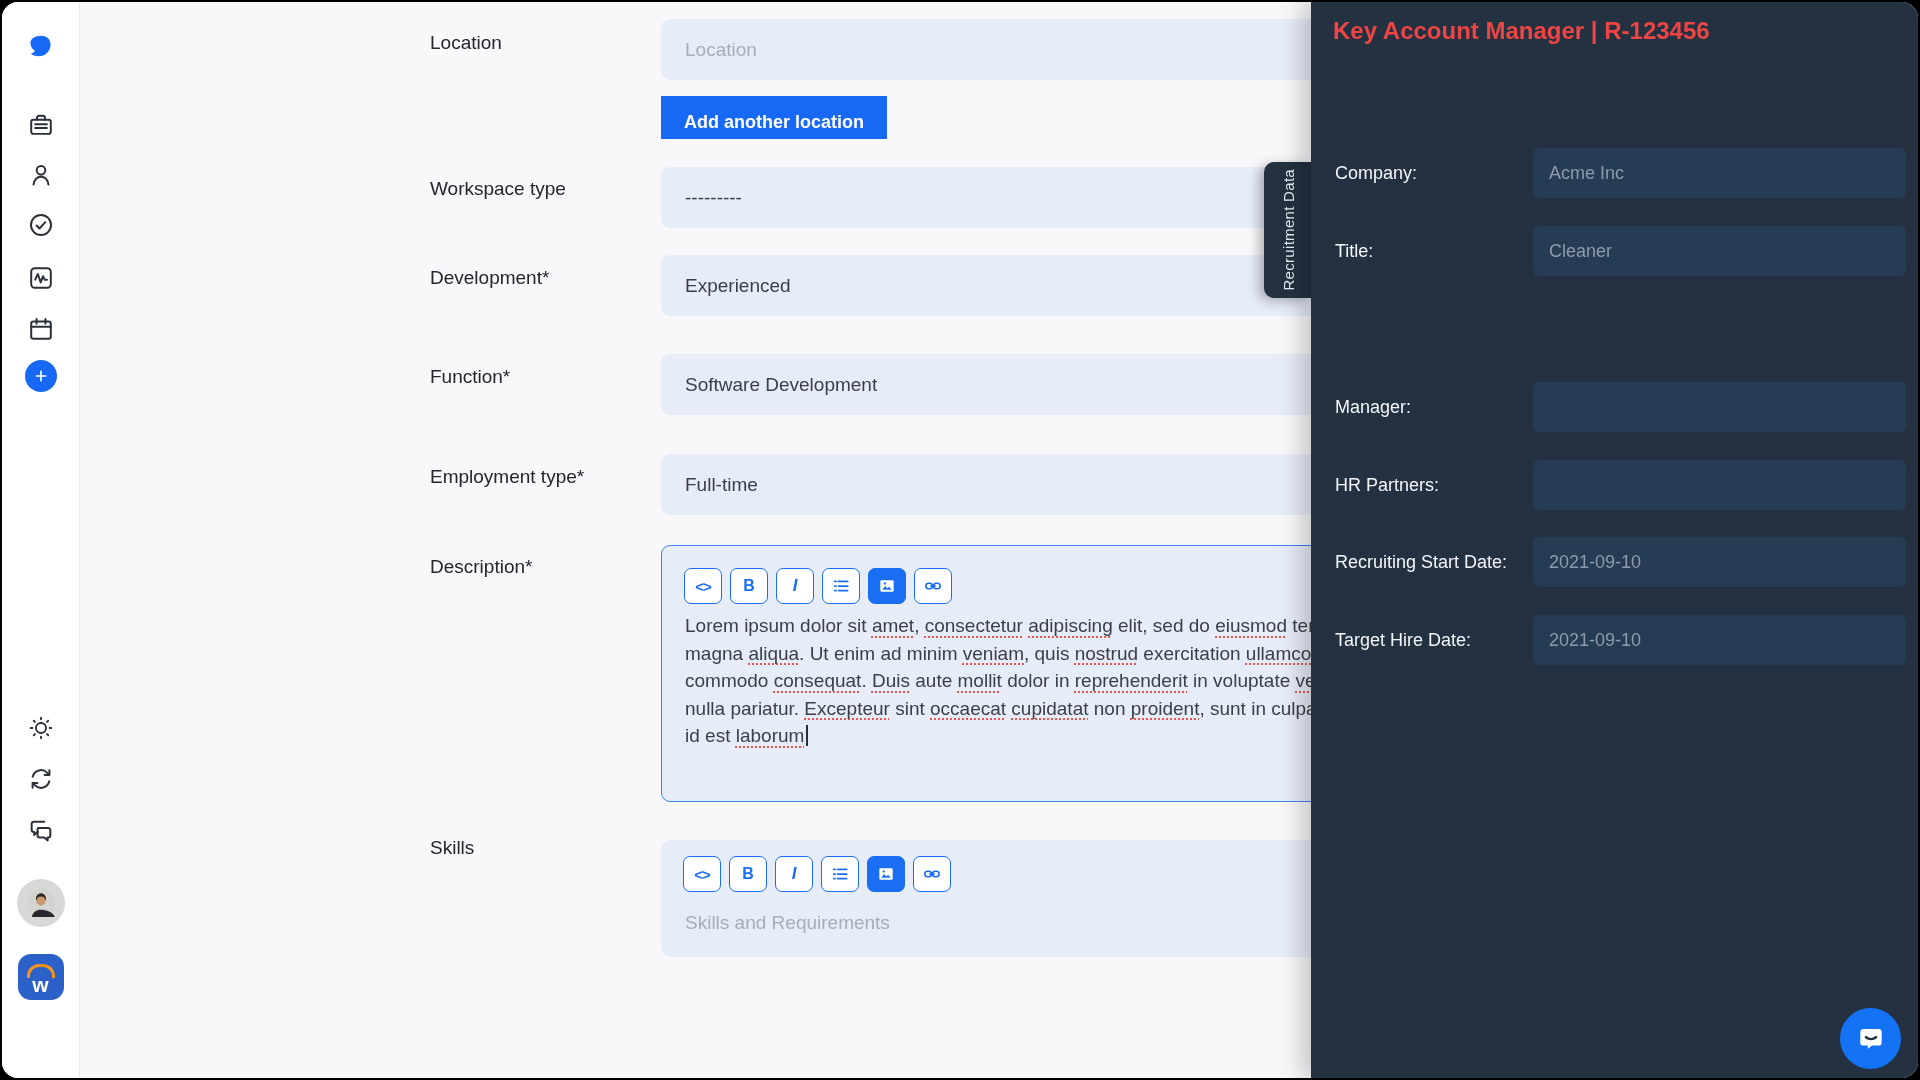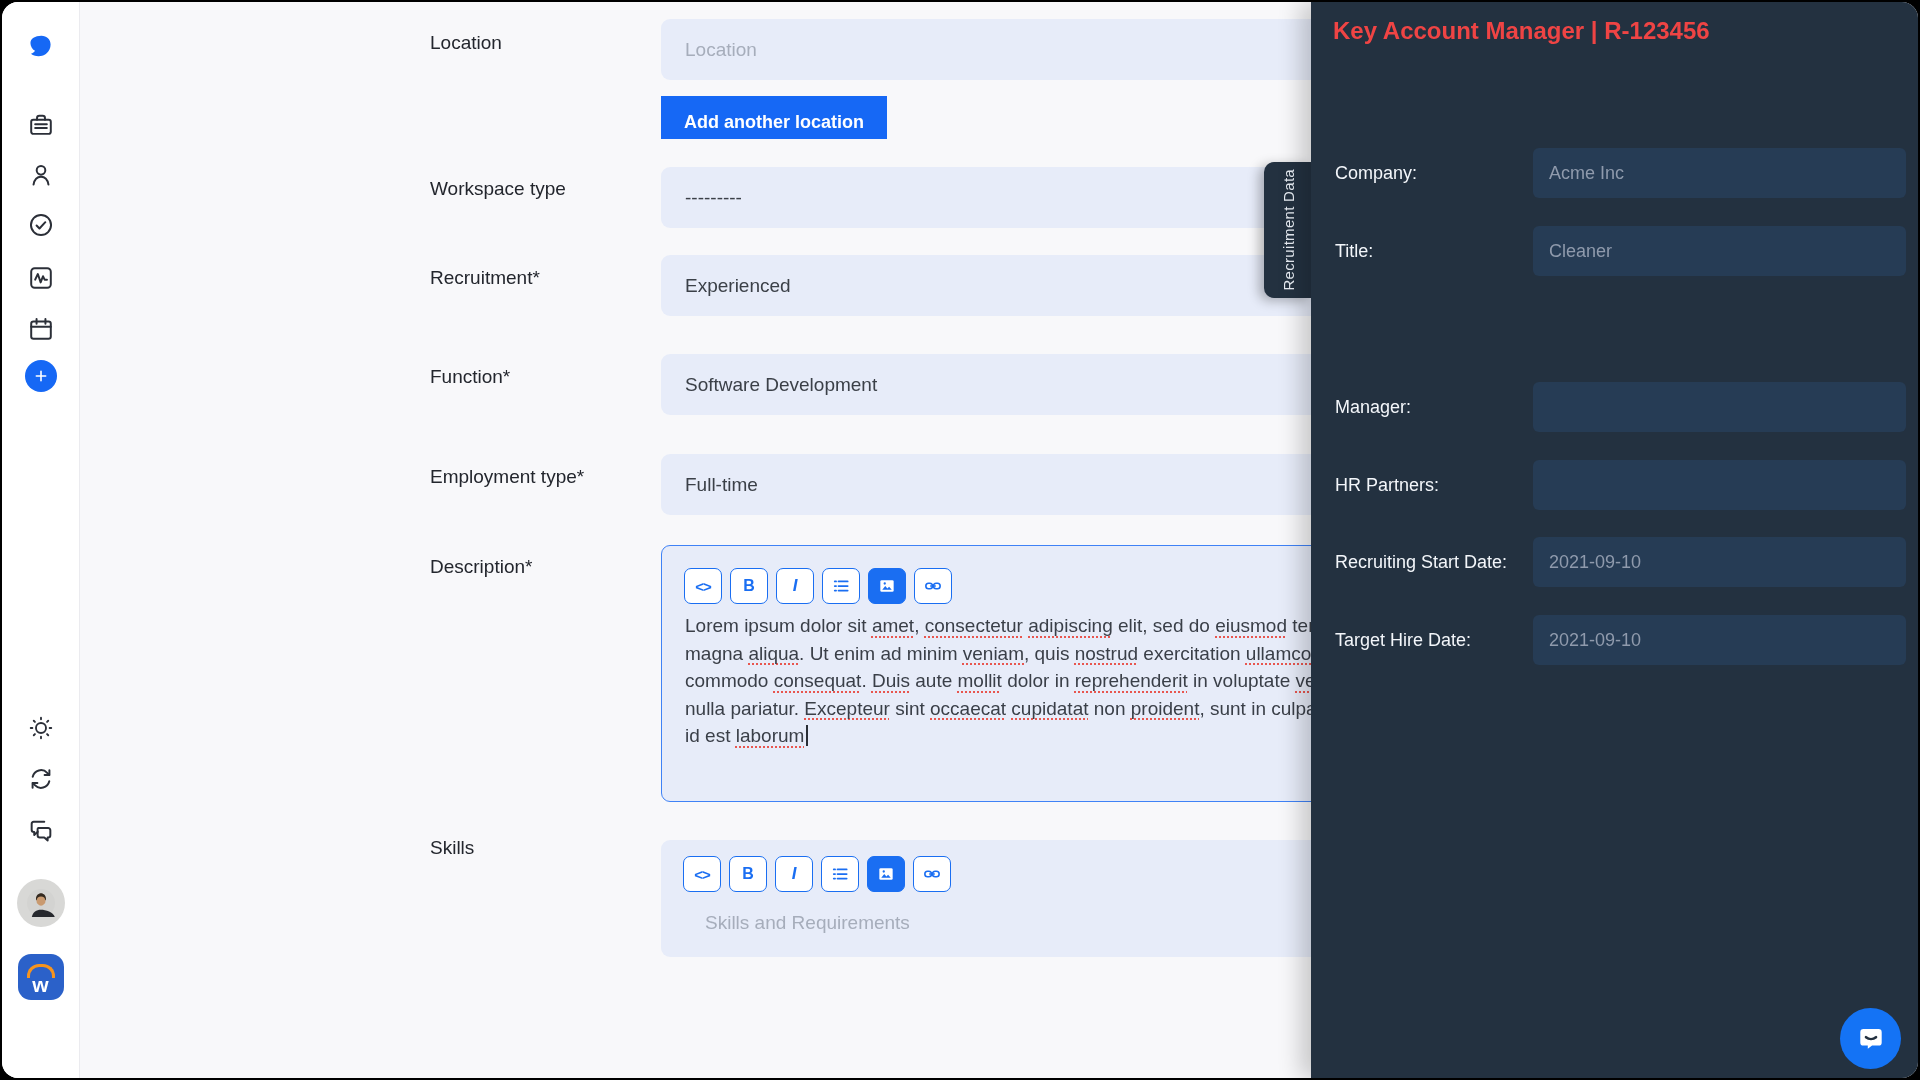--- a/index.html
+++ b/index.html
@@ -33,21 +33,21 @@
   .tb{width:38px;height:36px;border:1.6px solid #1a6ef2;border-radius:7px;background:#fff;color:#1a6ef2;
       display:flex;align-items:center;justify-content:center;font-weight:bold;font-size:16px;box-sizing:border-box;
       font-family:inherit;cursor:pointer;padding:0;}
   .tb.fill{background:#1a6ef2;color:#fff;}
   .tb .it{font-style:italic;font-size:17px;}
   .tb svg{width:20px;height:20px;}
   .rt{position:absolute;left:23px;top:66px;right:2px;font-size:19px;line-height:27.6px;color:#3a3f48;
       white-space:nowrap;overflow:hidden;}
   .sp{text-decoration:underline dotted #e8564f 2px;text-underline-offset:4px;text-decoration-skip-ink:none;text-align:center;}
   .caret{display:inline-block;width:2px;height:21px;background:#2a2e36;margin-left:2px;vertical-align:-4px;}
-  .ed-ph{position:absolute;left:24px;top:72px;font-size:19px;color:#a6adbb;margin-left:20px;}
+  .ed-ph{position:absolute;left:24px;top:72px;font-size:19px;color:#a6adbb;}
 
   
   .side-tab{position:absolute;left:1262px;top:160px;width:48px;height:136px;background:#233140;
             border-radius:10px 0 0 10px;box-shadow:-5px 3px 12px rgba(0,0,0,.28);
             display:flex;align-items:center;justify-content:center;cursor:pointer;}
   .side-tab span{writing-mode:vertical-rl;transform:rotate(180deg);font-size:15px;color:#e8edf4;letter-spacing:.3px;}
   .panel{position:absolute;left:1309px;top:0;bottom:0;right:0;background:#233140;box-shadow:-10px 0 22px rgba(0,0,0,.20);}
   .panel-title{position:absolute;top:15px;left:22px;font-size:24px;font-weight:600;color:#ef4444;}
   .p-row{position:absolute;left:24px;right:12px;height:50px;}
   .p-lbl{position:absolute;left:0;top:50%;transform:translateY(-50%);font-size:18px;font-weight:500;color:#f3f6fa;}
@@ -148,21 +148,21 @@
     <div class="field" style="top:17px">
       <span class="ph">Location</span>
     </div>
     <button class="btn-primary">Add another location</button>
 
     <span class="lbl" style="top:176px">Workspace type</span>
     <div class="field" style="top:165px">
       <span>---------</span>
     </div>
 
-    <span class="lbl" style="top:265px">Recruitment*</span>
+    <span class="lbl" style="top:265px">Development*</span>
     <div class="field" style="top:253px">
       <span>Experienced</span>
     </div>
 
     <span class="lbl" style="top:364px">Function*</span>
     <div class="field" style="top:352px">
       <span>Software Development</span>
     </div>
 
     <span class="lbl" style="top:464px">Employment type*</span>

